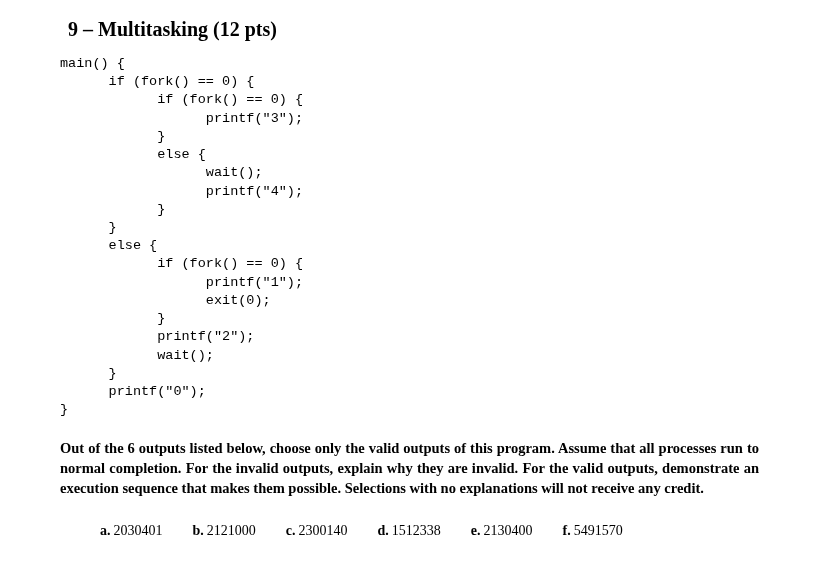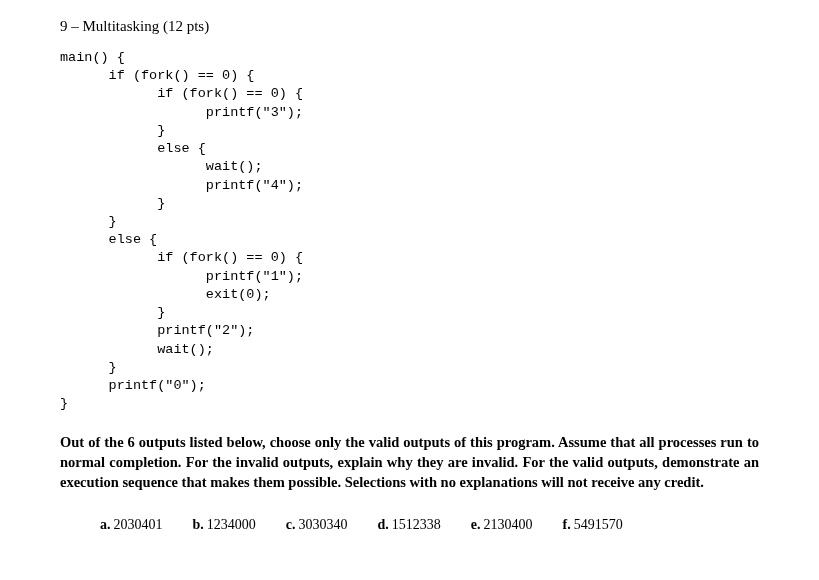--- a/index.html
+++ b/index.html
@@ -10,23 +10,24 @@
     color: #000;
   }
   .page {
     background: #fff;
     width: 819px;
     min-height: 580px;
     box-sizing: border-box;
     padding: 18px 60px 28px 60px;
   }
   .title {
-    font-weight: normal;
-    font-size: 15px;
+    font-weight: bold;
+    font-size: 20px;
     margin-bottom: 14px;
+    margin-left: 8px;
   }
   .intro {
     font-size: 14.5px;
     line-height: 1.35;
     margin-bottom: 14px;
     text-align: justify;
   }
   .code {
     font-family: "Courier New", Courier, monospace;
     font-size: 13.5px;
@@ -77,19 +78,19 @@
                   exit(0);
             }
             printf("2");
             wait();
       }
       printf("0");
 }</div>
   <div class="prompt">Out of the 6 outputs listed below, choose only the valid outputs of this program. Assume that all processes run to normal completion. For the invalid outputs, explain why they are invalid. For the valid outputs, demonstrate an execution sequence that makes them possible. Selections with no explanations will not receive any credit.</div>
   <div class="options">
     <span class="opt"><span class="lbl">a.</span><span>2030401</span></span>
-    <span class="opt"><span class="lbl">b.</span><span>1234000</span></span>
-    <span class="opt"><span class="lbl">c.</span><span>3030340</span></span>
+    <span class="opt"><span class="lbl">b.</span><span>2121000</span></span>
+    <span class="opt"><span class="lbl">c.</span><span>2300140</span></span>
     <span class="opt"><span class="lbl">d.</span><span>1512338</span></span>
     <span class="opt"><span class="lbl">e.</span><span>2130400</span></span>
     <span class="opt"><span class="lbl">f.</span><span>5491570</span></span>
   </div>
 </div>
 
 </body></html>

